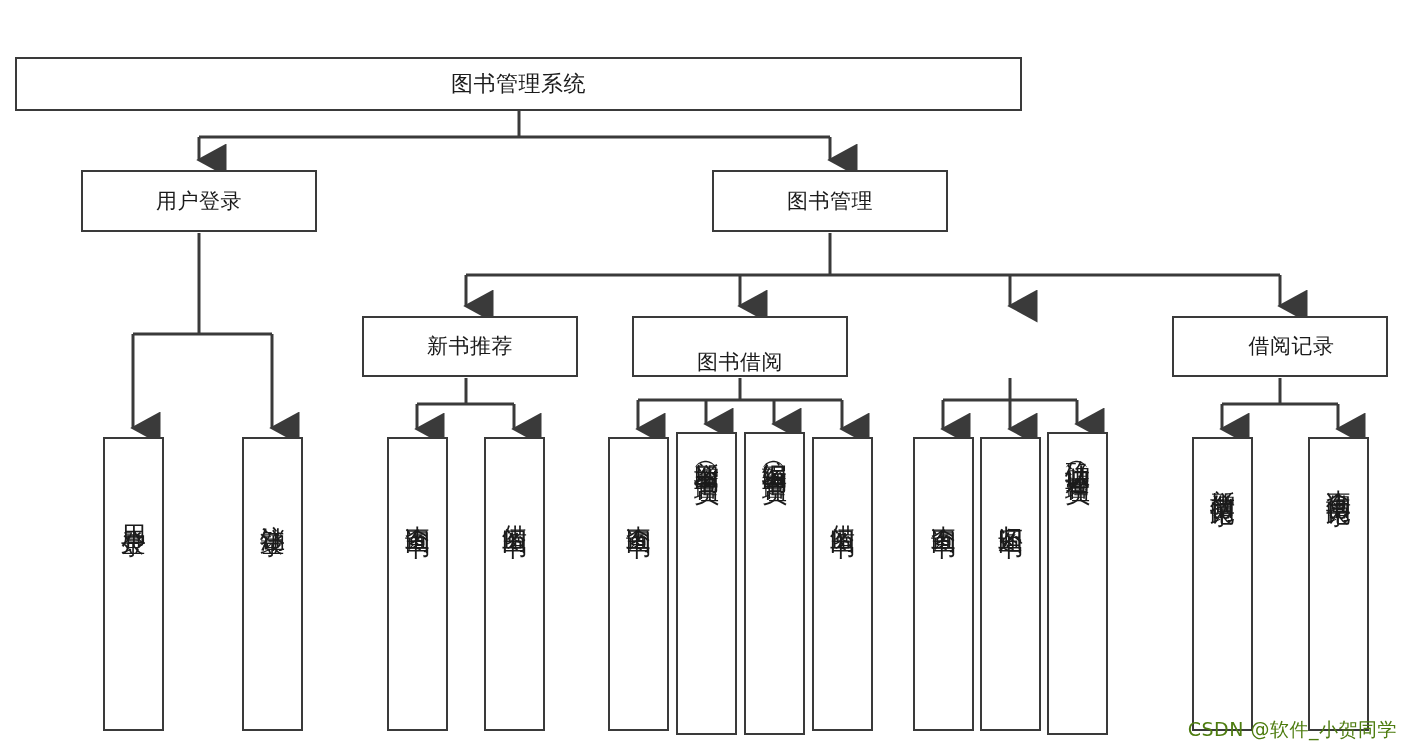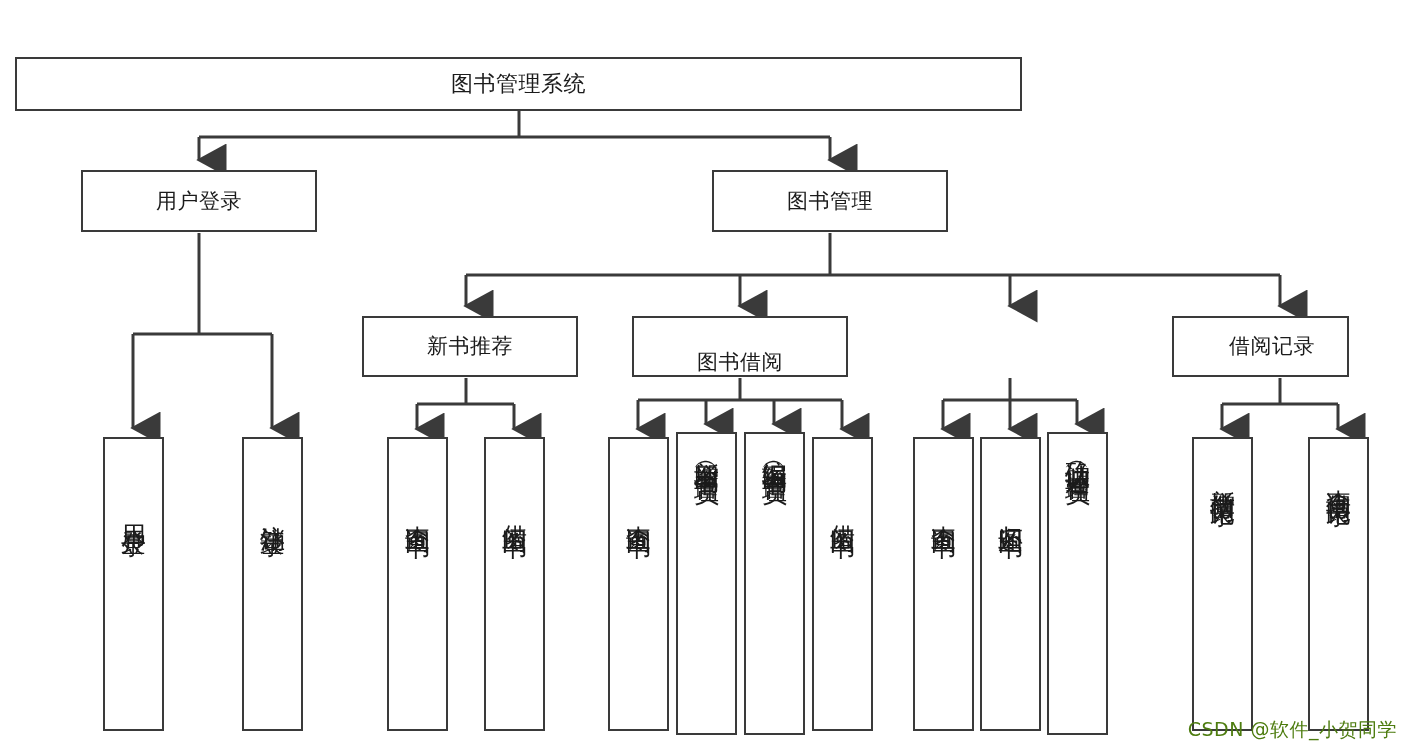--- a/index.html
+++ b/index.html
@@ -120,21 +120,21 @@
   <div class="node h" style="left:712px;top:170px;width:236px;height:62px;">
     <span class="lbl">图书管理</span>
   </div>
 
   <div class="node h" style="left:362px;top:316px;width:216px;height:61px;">
     <span class="lbl">新书推荐</span>
   </div>
   <div class="node h" style="left:632px;top:316px;width:216px;height:61px;align-items:flex-end;">
     <span class="lbl">图书借阅</span>
   </div>
-  <div class="node h" style="left:1172px;top:316px;width:177px;height:61px;padding-left:23px;">
+  <div class="node h" style="left:1172px;top:316px;width:216px;height:61px;padding-left:23px;">
     <span class="lbl">借阅记录</span>
   </div>
 
   <div class="node v" style="left:103px;top:437px;width:61px;height:294px;padding-top:66px;">
     <span class="lbl">用户登录</span>
   </div>
   <div class="node v" style="left:242px;top:437px;width:61px;height:294px;padding-top:66px;">
     <span class="lbl">注销登录</span>
   </div>
 

